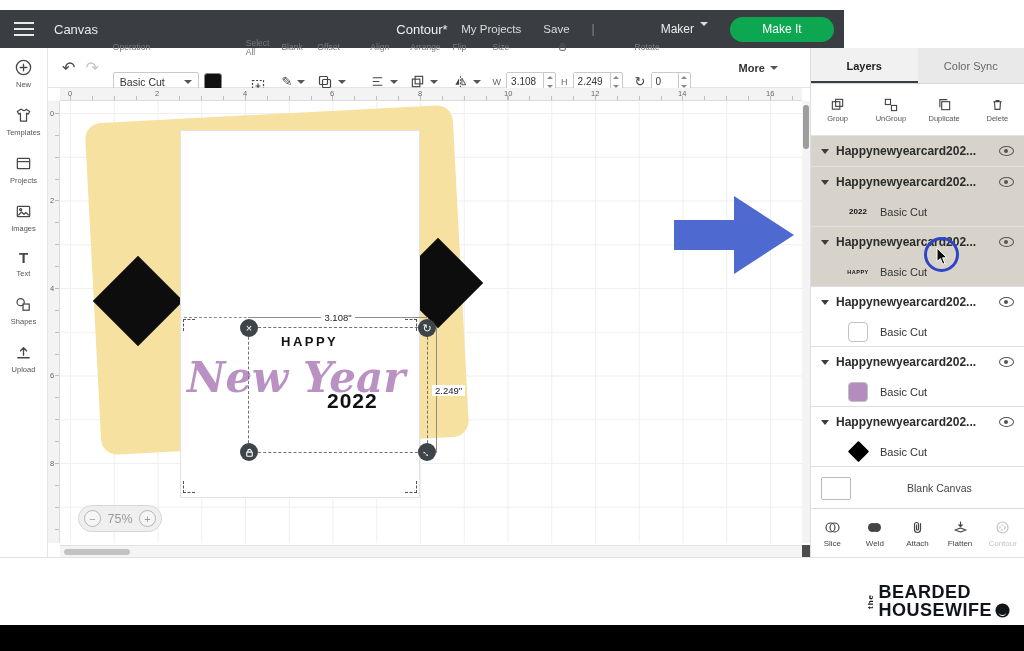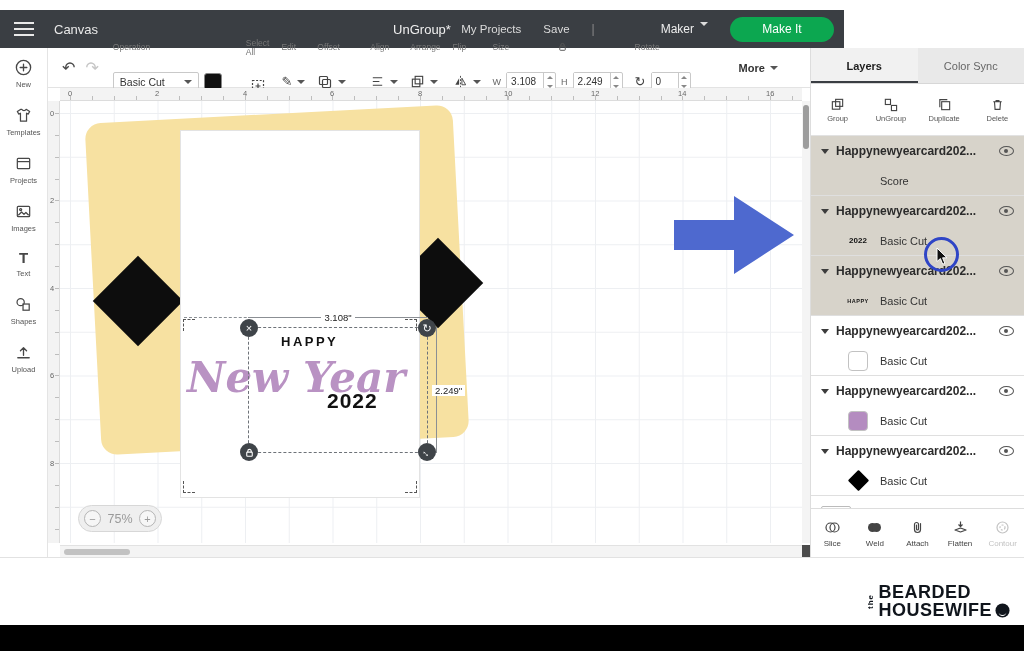--- a/index.html
+++ b/index.html
@@ -171,21 +171,21 @@
 
 <div class="page">
 
   <div class="app-header">
     <div class="hamburger">
       <i></i>
         <i></i>
         <i></i>
     </div>
     <div class="hdr-canvas">Canvas</div>
-    <div class="hdr-doc">UnGroup*</div>
+    <div class="hdr-doc">Contour*</div>
     <div class="hdr-right">
       <span class="hdr-link">My Projects</span>
       <span class="hdr-link">Save</span>
       <span class="hdr-sep">|</span>
       <span class="machine">
         <span>Maker</span>
         <span class="caret light"></span>
       </span>
       <div class="make-it" style="background: rgb(12, 167, 80);">Make It</div>
     </div>
@@ -210,21 +210,21 @@
     <div class="tb-group">
       <span class="tb-label">Select All</span>
       <div class="tb-row tb-icon">
         <svg width="16" height="16" viewBox="0 0 16 16" fill="none" stroke="#444" stroke-width="1.2">
           <rect x="2.5" y="2.5" width="11" height="11" stroke-dasharray="2 1.6"></rect>
             <path d="M8 5.5v5M5.5 8h5"></path>
         </svg>
       </div>
     </div>
     <div class="tb-group">
-      <span class="tb-label">Edit</span>
+      <span class="tb-label">Blank</span>
       <div class="tb-row">
         <span style="font-size:13px;color:#444;">✎</span>
         <span class="caret"></span>
       </div>
     </div>
     <div class="tb-group">
       <span class="tb-label">Offset</span>
       <div class="tb-row">
         <svg width="16" height="16" viewBox="0 0 16 16" fill="none" stroke="#444" stroke-width="1.2">
           <rect x="2.5" y="2.5" width="8" height="8" rx="1"></rect>
@@ -487,24 +487,20 @@
         <span>Delete</span>
       </div>
     </div>
 
     <div class="layer-group selected">
       <div class="lg-head">
         <span class="tri"></span>
         <span class="lg-name">Happynewyearcard202...</span>
         <span class="eye"></span>
       </div>
-      <div class="lg-sub">
-        <span class="thumb-slot"></span>
-        <span>Score</span>
-      </div>
     </div>
     <div class="layer-group selected">
       <div class="lg-head">
         <span class="tri"></span>
         <span class="lg-name">Happynewyearcard202...</span>
         <span class="eye"></span>
       </div>
       <div class="lg-sub">
         <span class="thumb-slot">
             <span class="thumb-2022">2022</span>

